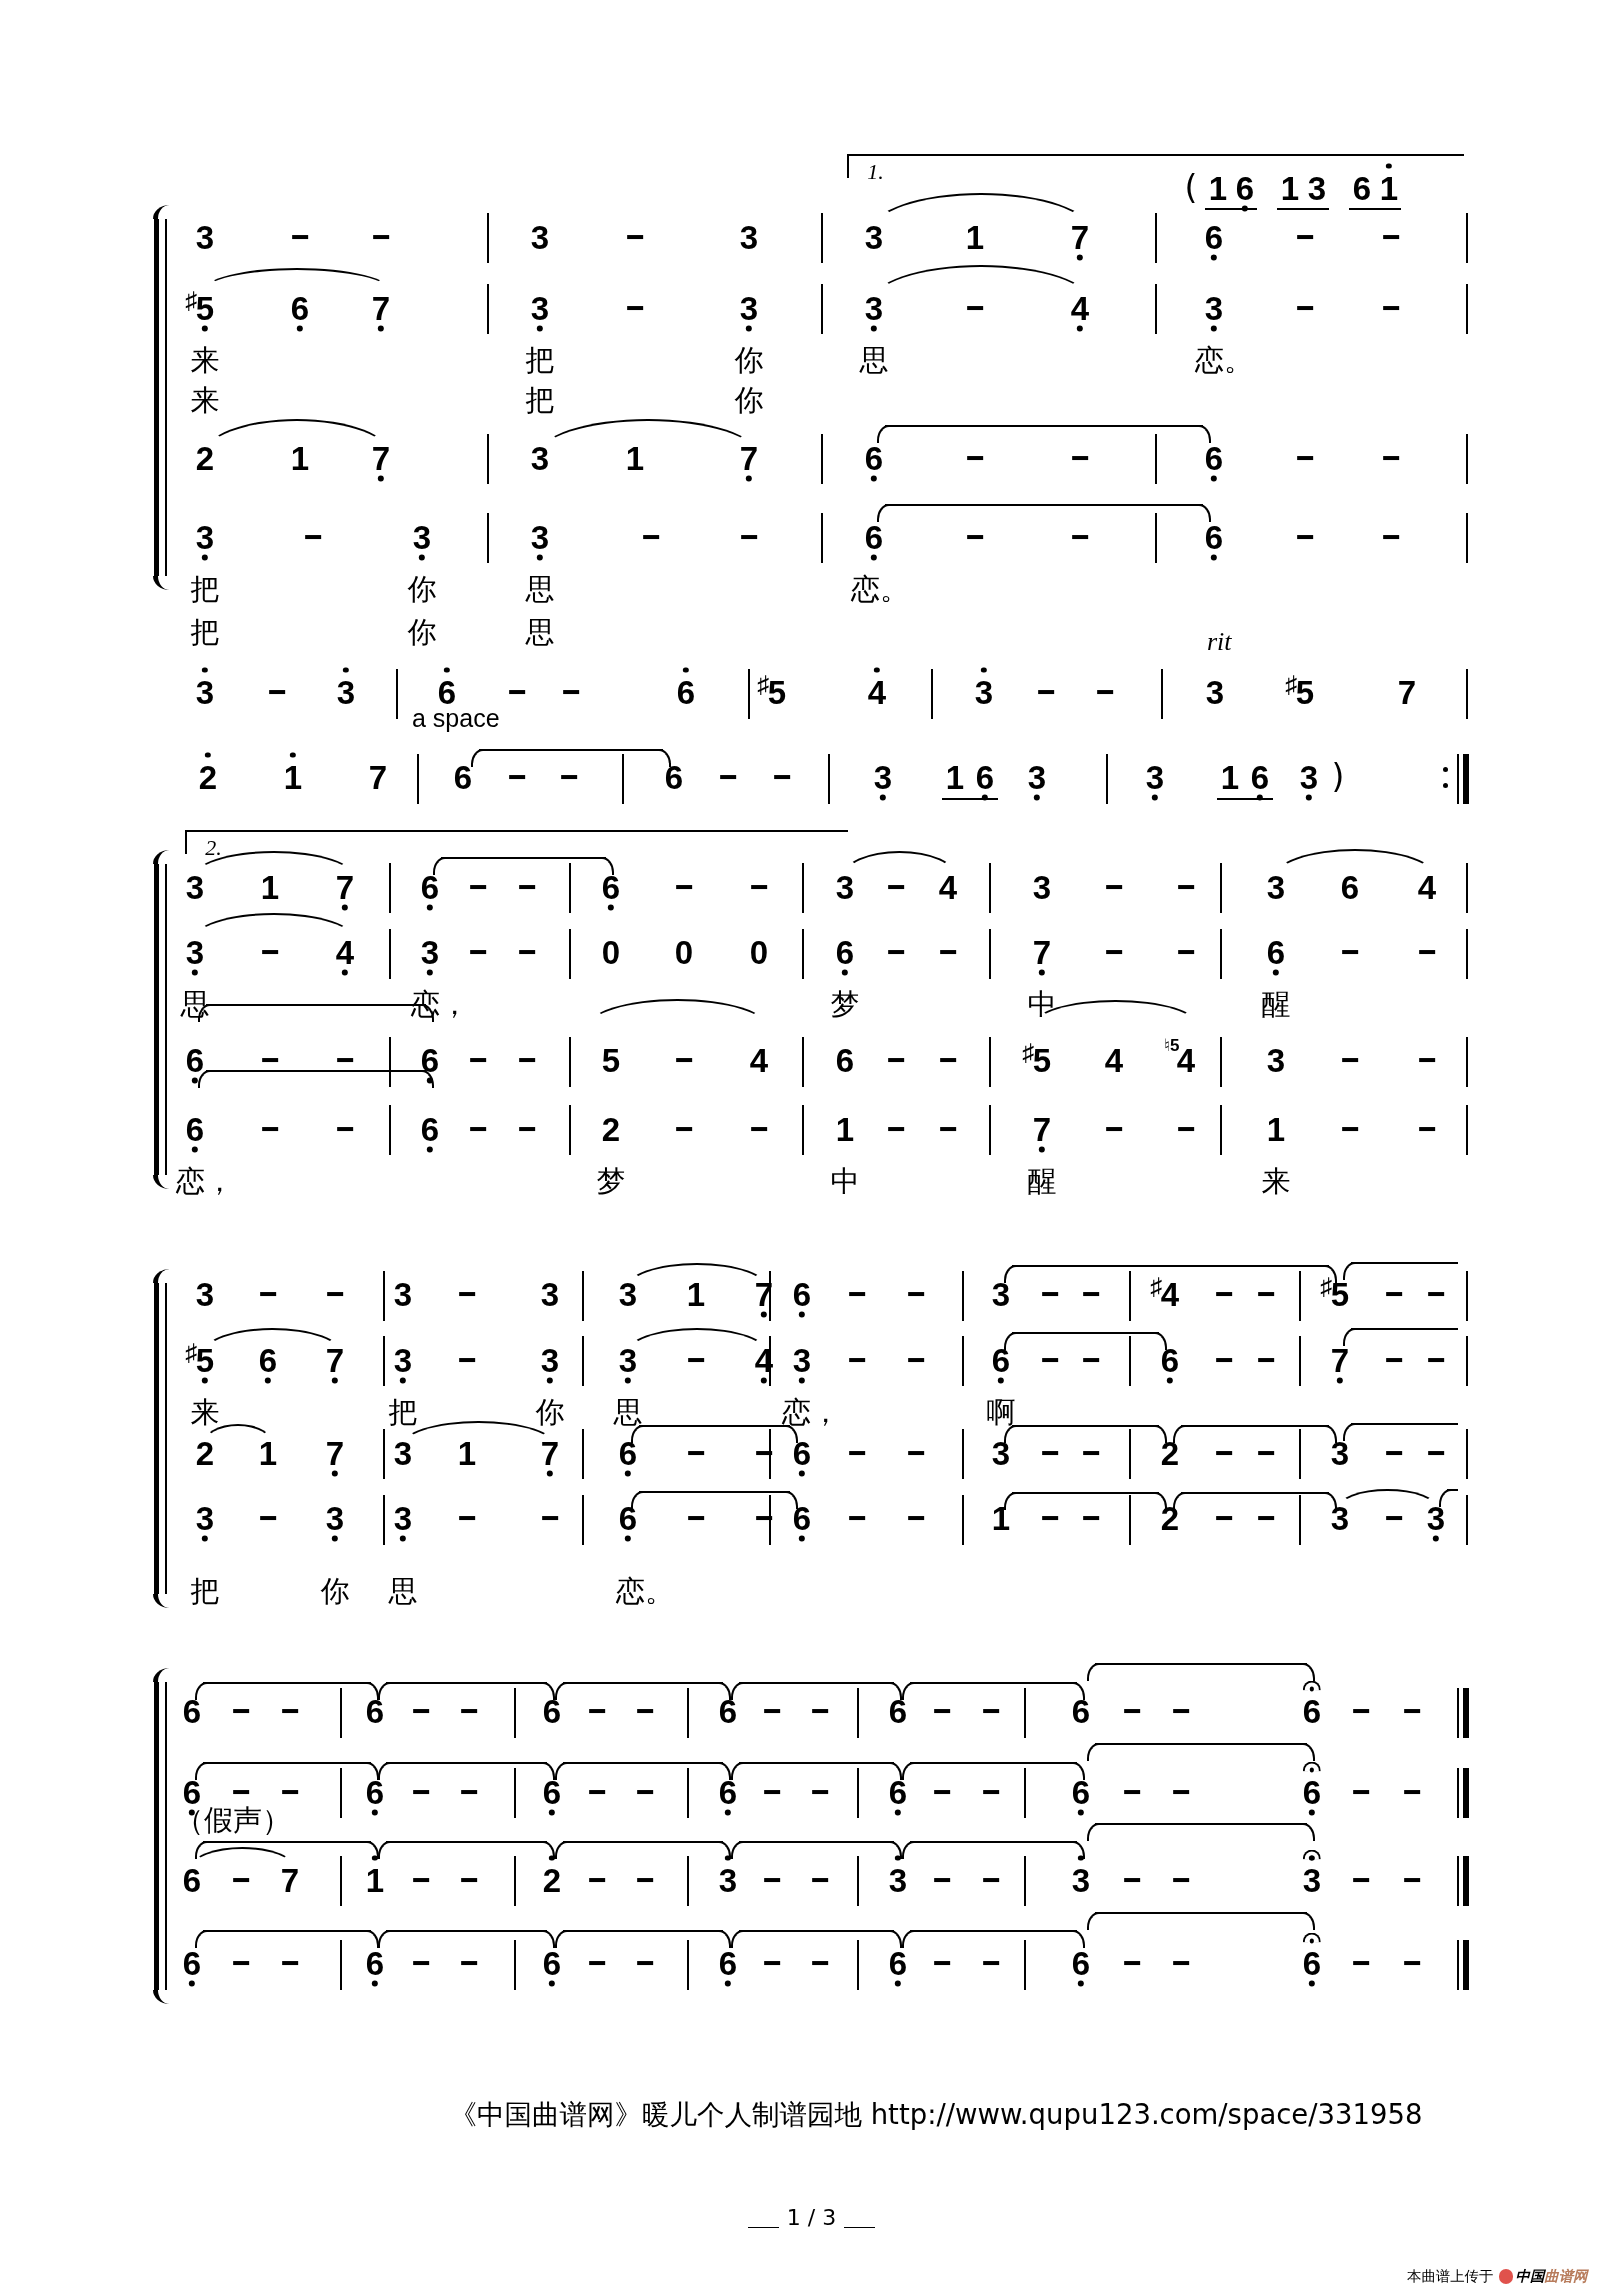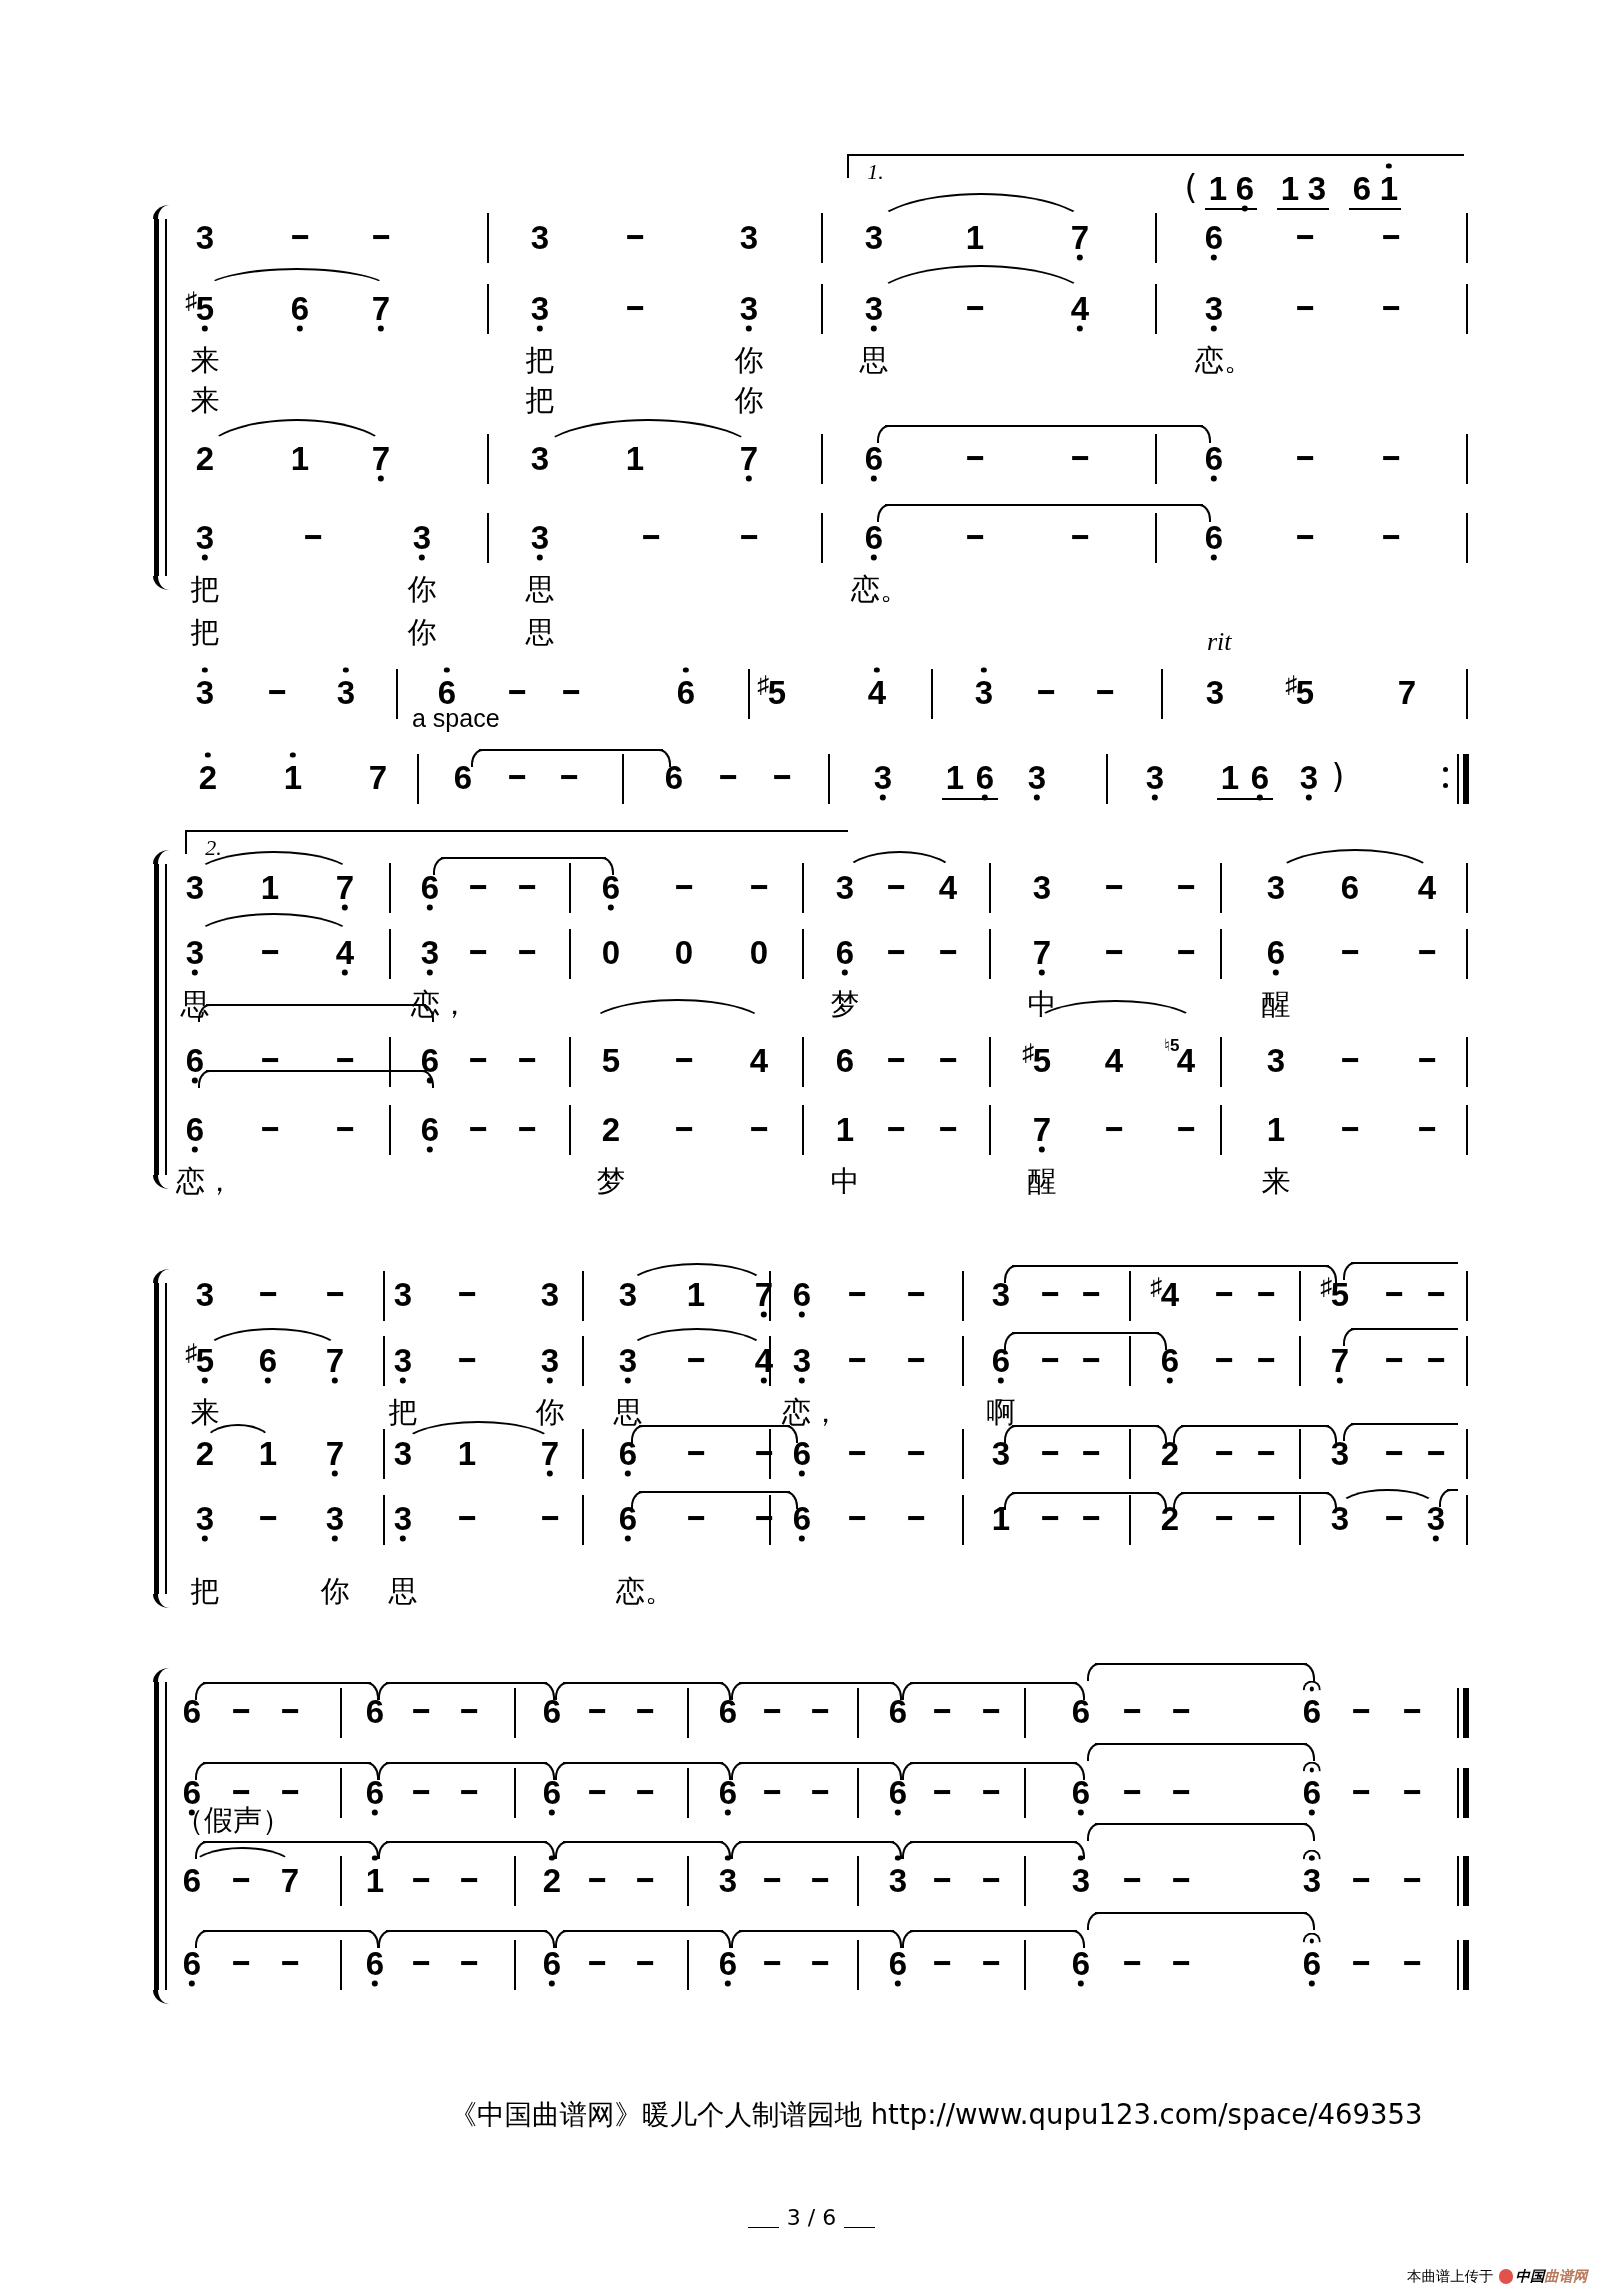--- a/index.html
+++ b/index.html
@@ -618,21 +618,21 @@
     <div class="tie" style="left: 203px; top: 1930px; width: 168px;"></div>
     <div class="tie" style="left: 386px; top: 1930px; width: 161px;"></div>
     <div class="tie" style="left: 563px; top: 1930px; width: 160px;"></div>
     <div class="tie" style="left: 739px; top: 1930px; width: 155px;"></div>
     <div class="tie" style="left: 910px; top: 1930px; width: 167px;"></div>
     <div class="tie" style="left: 1095px; top: 1912px; width: 212px;"></div>
     <div class="lyric-left" style="left: 175px; top: 1820px;">（假声）</div>
   </div>
 
 <div class="footer-credit">
-  <span class="inner">《中国曲谱网》暖儿个人制谱园地  http://www.qupu123.com/space/469353</span>
+  <span class="inner">《中国曲谱网》暖儿个人制谱园地  http://www.qupu123.com/space/331958</span>
 </div>
 <div class="page-num">
-  <span class="ul"></span><span>3 / 6</span><span class="ul"></span>
+  <span class="ul"></span><span>1 / 3</span><span class="ul"></span>
 </div>
 <div class="watermark">
   <span>本曲谱上传于</span><span class="logo-c"></span><span class="brand1">中国</span><span class="brand2">曲谱网</span>
 </div>
 
 
 </body></html>

